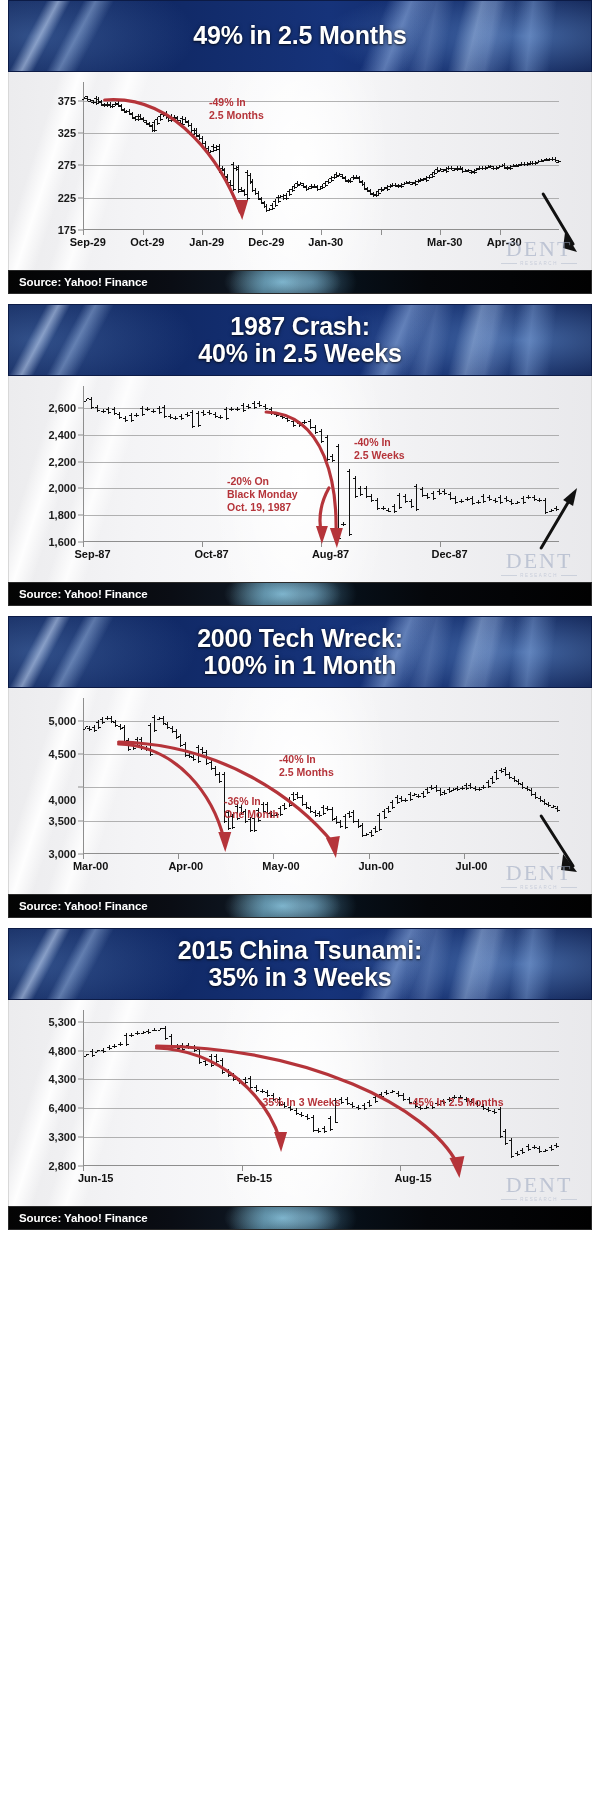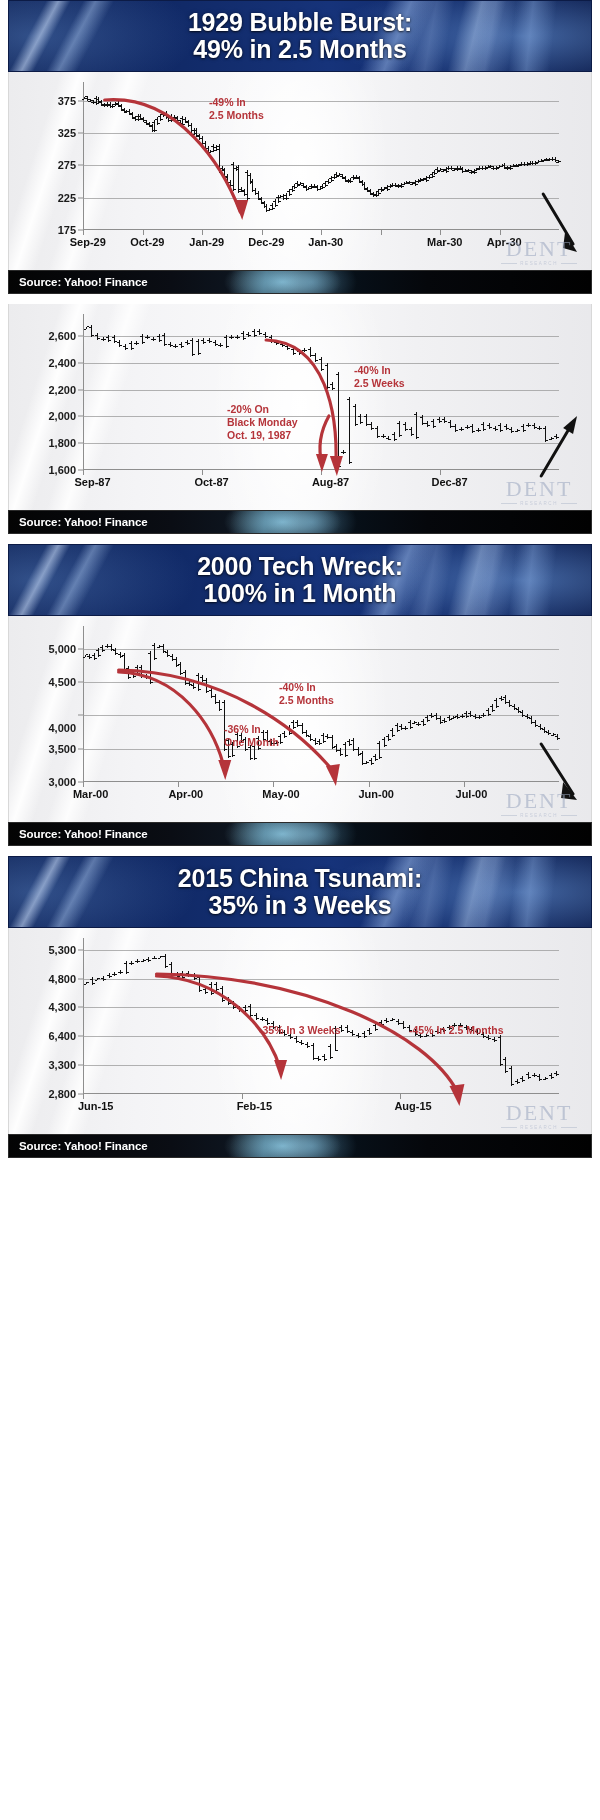--- a/index.html
+++ b/index.html
@@ -102,21 +102,20 @@
   .source span{color:#ffffff;font-size:11.5px;font-weight:bold;padding-left:10px;letter-spacing:-0.1px;}
 </style>
 </head>
 <body>
 
 <div class="page">
 
   <div class="panel">
     <div class="banner">
       <div class="banner-text">
-        <span>1929 Bubble Burst:</span>
         <span class="l2">49% in 2.5 Months</span>
       </div>
     </div>
 
     <div class="chart-body">
       <div class="plot" id="plot0">
         <div class="axis-y"></div>
         <div class="axis-x"></div>
       <div class="ytick" style="top: 142px;">175</div>
           <div class="ytick-mark" style="top: 142px;"></div>
@@ -676,20 +675,26 @@
           </div>
       </div>
     </div>
 
     <div class="source">
       <span>Source: Yahoo! Finance</span>
     </div>
   </div>
 
   <div class="panel">
+    <div class="banner">
+      <div class="banner-text">
+        <span>1987 Crash:</span>
+        <span class="l2">40% in 2.5 Weeks</span>
+      </div>
+    </div>
 
     <div class="chart-body tall">
       <div class="plot" id="plot1">
         <div class="axis-y"></div>
         <div class="axis-x"></div>
       <div class="ytick" style="top: 150px;">1,600</div>
           <div class="ytick-mark" style="top: 150px;"></div>
           <div class="gridline" style="top: 123.214px;"></div>
           <div class="ytick" style="top: 123.214px;">1,800</div>
           <div class="ytick-mark" style="top: 123.214px;"></div>

